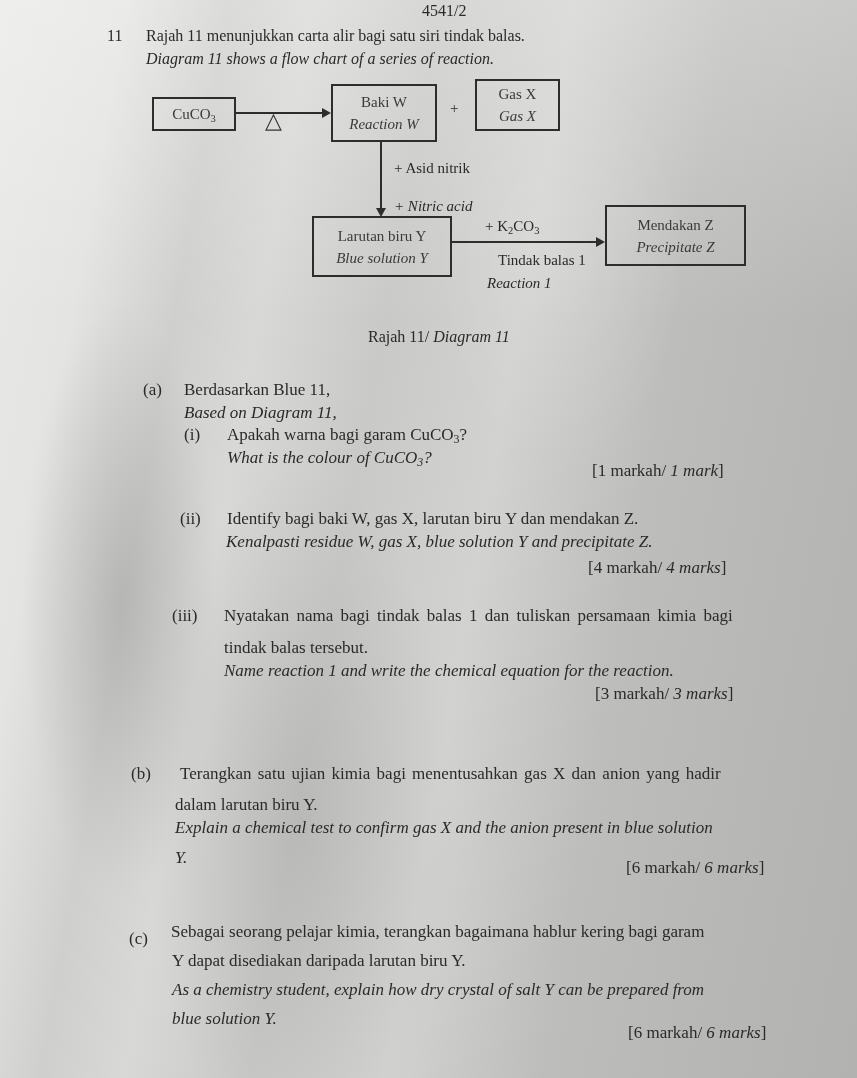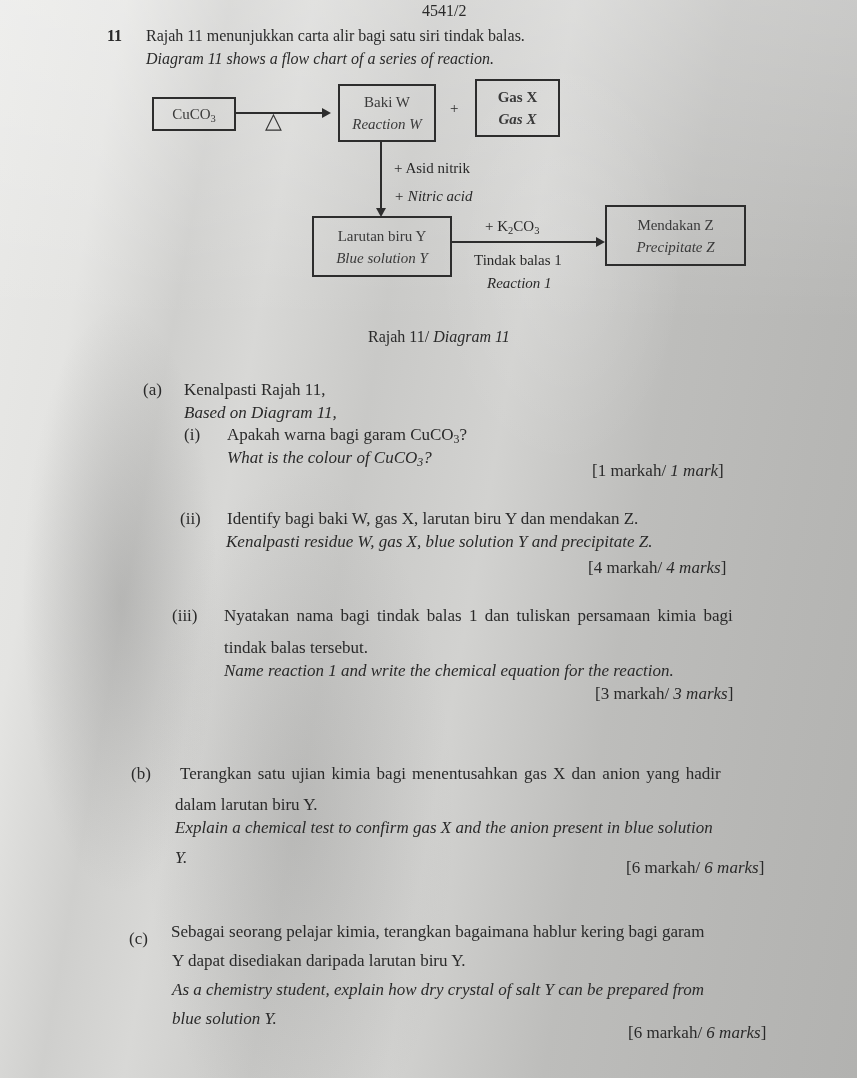--- a/index.html
+++ b/index.html
@@ -33,21 +33,21 @@
         radial-gradient(ellipse 140px 420px at 120px 600px, rgba(90,90,90,0.22), rgba(0,0,0,0) 70%),
         radial-gradient(ellipse 180px 300px at 560px 260px, rgba(255,255,255,0.12), rgba(0,0,0,0) 70%),
         radial-gradient(ellipse 220px 500px at 300px 820px, rgba(110,110,110,0.18), rgba(0,0,0,0) 70%),
         linear-gradient(180deg, rgba(255,255,255,0.25) 0%, rgba(255,255,255,0) 30%);
     }
     .abs { position: absolute; white-space: nowrap; }
     .it { font-style: italic; }
     .t17 { font-size: 17px; }
     .t16 { font-size: 16px; }
     .t15 { font-size: 15px; }
-    .bold { font-weight: bold; }
+    .bold { font-weight: normal; }
 
     .box {
       position: absolute;
       border: 2px solid #2d2d2d;
       box-sizing: border-box;
       display: flex;
       flex-direction: column;
       align-items: center;
       justify-content: center;
       font-size: 15px;
@@ -85,58 +85,58 @@
 <div>
 
   <div class="box" style="left:152px; top:97px; width:84px; height:34px;">
     <span><span>CuCO</span><sub>3</sub></span>
   </div>
 
   <div class="line" style="left:236px; top:112px; width:88px; height:2px;"></div>
   <div class="arrow-r" style="left:322px; top:108px;"></div>
   <div class="abs" style="left:265px; top:110px; font-size:22px; color:#333; line-height:22px;">△</div>
 
-  <div class="box" style="left:338px; top:84px; width:98px; height:58px;">
+  <div class="box" style="left:331px; top:84px; width:106px; height:58px;">
     <span>Baki W</span>
     <span class="it">Reaction W</span>
   </div>
 
   <div class="abs t15" style="left:450px; top:100px;">+</div>
 
-  <div class="box" style="left:475px; top:79px; width:85px; height:58px;font-weight:bold;">
+  <div class="box" style="left:475px; top:79px; width:85px; height:52px;">
     <span>Gas X</span>
     <span class="it">Gas X</span>
   </div>
 
   <div class="line" style="left:380px; top:142px; width:2px; height:70px;"></div>
   <div class="arrow-d" style="left:376px; top:208px;"></div>
   <div class="abs t15" style="left:394px; top:160px;">+ Asid nitrik</div>
-  <div class="abs t15 it" style="left:394px; top:188px;">+ Nitric acid</div>
+  <div class="abs t15 it" style="left:394px; top:198px;">+ Nitric acid</div>
 
   <div class="box" style="left:312px; top:216px; width:140px; height:61px;">
     <span>Larutan biru Y</span>
     <span class="it">Blue solution Y</span>
   </div>
 
   <div class="line" style="left:452px; top:241px; width:146px; height:2px;"></div>
   <div class="arrow-r" style="left:596px; top:237px;"></div>
   <div class="abs t15" style="left:485px; top:218px;"><span>+ K</span><sub>2</sub><span>CO</span><sub>3</sub></div>
-  <div class="abs t15" style="left:474px; top:252px;">Tindak balas 1</div>
+  <div class="abs t15" style="left:498px; top:252px;">Tindak balas 1</div>
   <div class="abs t15 it" style="left:487px; top:275px;">Reaction 1</div>
 
   <div class="box" style="left:605px; top:205px; width:141px; height:61px;">
     <span>Mendakan Z</span>
     <span class="it">Precipitate Z</span>
   </div>
 
   <div class="abs t16" style="left:368px; top:328px;"><span>Rajah 11/ </span><span class="it">Diagram 11</span></div>
 </div>
 
 <div class="abs t17" style="left:143px; top:380px;">(a)</div>
-<div class="abs t17" style="left:184px; top:380px;">Kenalpasti Rajah 11,</div>
+<div class="abs t17" style="left:184px; top:380px;">Berdasarkan Blue 11,</div>
 <div class="abs t17 it" style="left:184px; top:403px;">Based on Diagram 11,</div>
 
 <div class="abs t17" style="left:184px; top:425px;">(i)</div>
 <div class="abs t17" style="left:227px; top:425px;"><span>Apakah warna bagi garam CuCO</span><sub>3</sub><span>?</span></div>
 <div class="abs t17 it" style="left:227px; top:448px;"><span>What is the colour of CuCO</span><sub>3</sub><span>?</span></div>
 <div class="abs t17" style="left:592px; top:461px;"><span>[1 markah/ </span><span class="it">1 mark</span><span>]</span></div>
 
 <div class="abs t17" style="left:180px; top:509px;">(ii)</div>
 <div class="abs t17" style="left:227px; top:509px;">Identify bagi baki W, gas X, larutan biru Y dan mendakan Z.</div>
 <div class="abs t17 it" style="left:226px; top:532px;">Kenalpasti residue W, gas X, blue solution Y and precipitate Z.</div>

